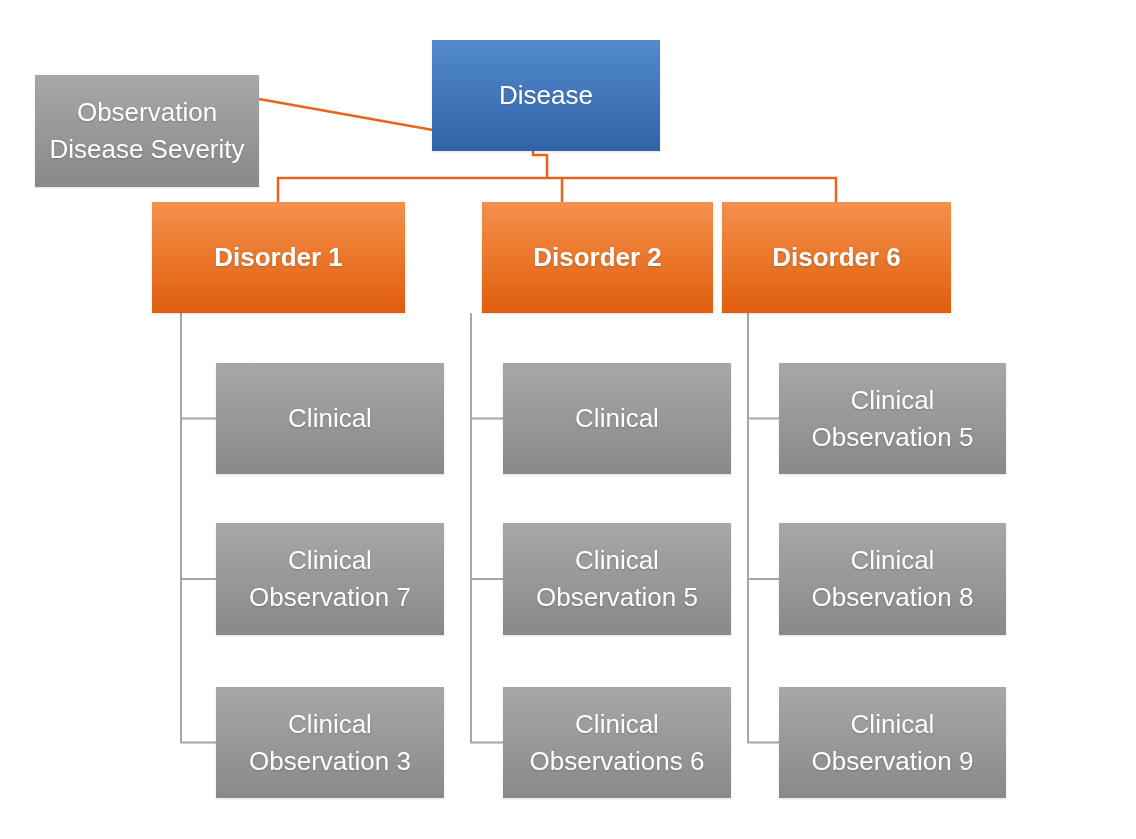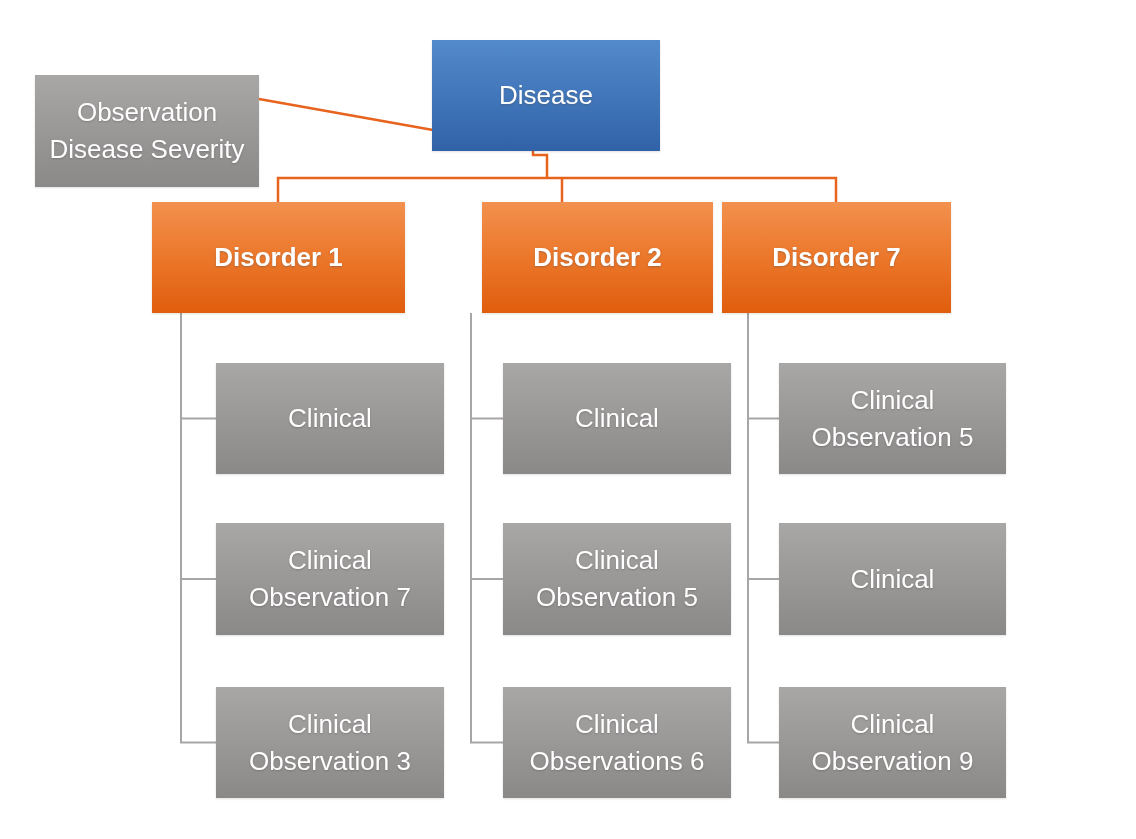--- a/index.html
+++ b/index.html
@@ -89,21 +89,21 @@
     <div>Disease Severity</div>
   </div>
 
   <div id="node-disorder-1" class="node node-orange">
     <div>Disorder 1</div>
   </div>
   <div id="node-disorder-2" class="node node-orange">
     <div>Disorder 2</div>
   </div>
   <div id="node-disorder-3" class="node node-orange">
-    <div>Disorder 7</div>
+    <div>Disorder 6</div>
   </div>
 
   <div id="node-obs-1" class="node node-gray">
     <div>Clinical</div>
   </div>
   <div id="node-obs-2" class="node node-gray">
     <div>Clinical</div>
     <div>Observation 7</div>
   </div>
   <div id="node-obs-3" class="node node-gray">
@@ -122,19 +122,20 @@
     <div>Clinical</div>
     <div>Observations 6</div>
   </div>
 
   <div id="node-obs-7" class="node node-gray">
     <div>Clinical</div>
     <div>Observation 5</div>
   </div>
   <div id="node-obs-8" class="node node-gray">
     <div>Clinical</div>
+    <div>Observation 8</div>
   </div>
   <div id="node-obs-9" class="node node-gray">
     <div>Clinical</div>
     <div>Observation 9</div>
   </div>
 
 </div>
 
 </body></html>

